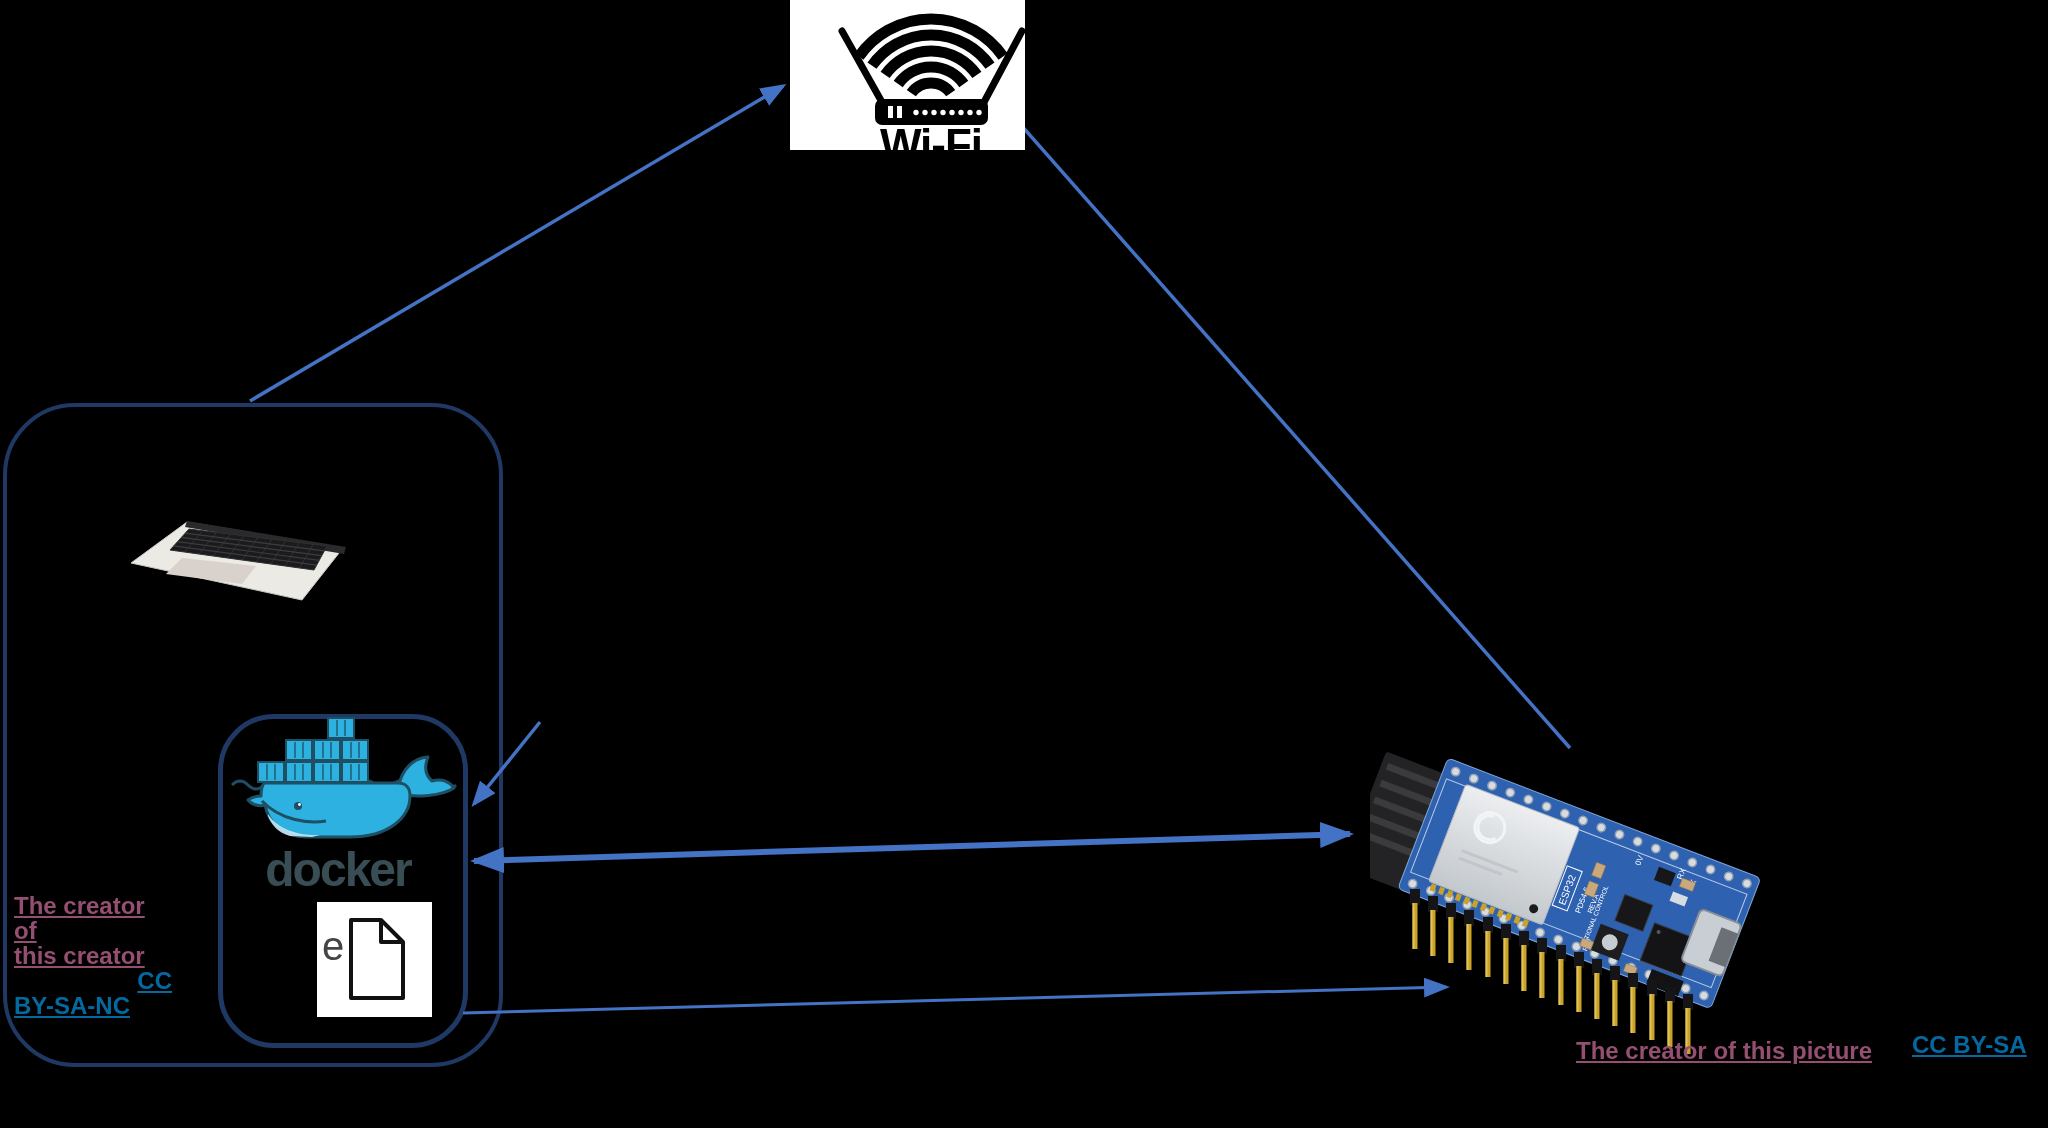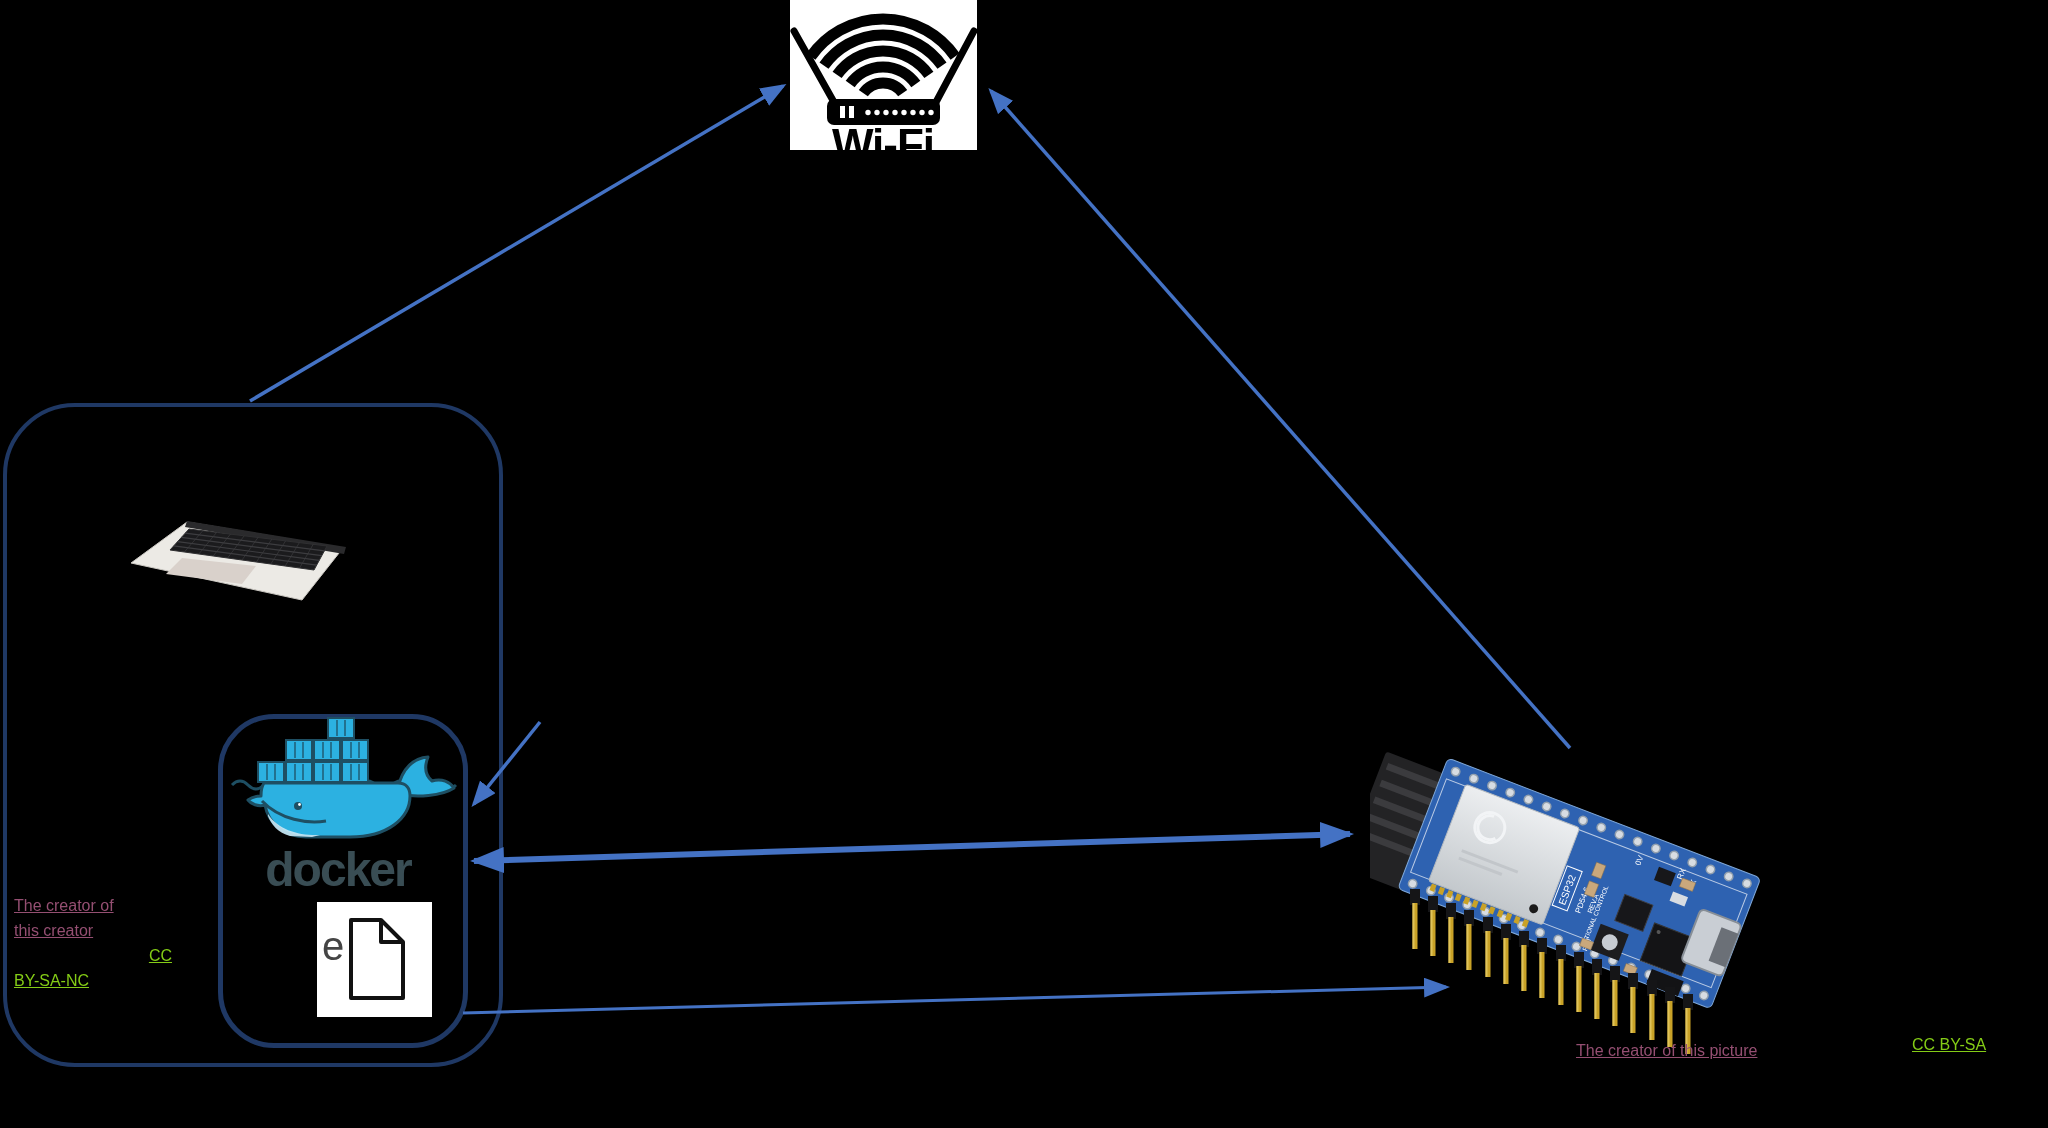--- a/index.html
+++ b/index.html
@@ -4,28 +4,28 @@
 <style>
   html,body{margin:0;padding:0;background:#000;}
   body{width:2048px;height:1128px;position:relative;overflow:hidden;
        font-family:"Liberation Sans", sans-serif;}
   .abs{position:absolute;}
   
   .group-box{position:absolute;border:4px solid #1F3864;border-radius:72px;background:transparent;}
   #outer-box{left:3px;top:403px;width:492px;height:656px;}
   #docker-box{left:218px;top:714px;width:240px;height:324px;border-width:5px;border-radius:56px;}
   
-  #wifi-card{left:790px;top:0px;width:187px;height:150px;background:#fff;}
+  #wifi-card{left:790px;top:0px;width:187px;height:150px;background:#fff;padding-left:48px;}
   
   #env-card{left:317px;top:902px;width:115px;height:115px;background:#fff;}
   #env-letter{position:absolute;left:5px;top:22px;font-size:40px;color:#454545;font-weight:400;}
   
-  .attr{position:absolute;font-weight:normal;font-size:16px;line-height:25px;}
+  .attr{position:absolute;font-weight:bold;font-size:24px;line-height:25px;}
   .credit{color:#954F72;text-decoration:underline;cursor:pointer;}
-  .license{color:#84cc16;text-decoration:underline;cursor:pointer;text-align:center;}
+  .license{color:#0369a1;text-decoration:underline;cursor:pointer;text-align:center;}
   #attr-left{left:14px;top:893px;width:158px;}
   #attr-left .r{text-align:right;}
   #attr-right-credit{left:1576px;top:1038px;}
   #attr-right-license{left:1912px;top:1032px;}
   svg{display:block;}.z2{z-index:2}.z3{z-index:3}.z4{z-index:4}.z5{z-index:5}.z6{z-index:6}
 </style>
 </head>
 <body>
 
 <svg class="abs z5" style="left:0;top:0;" width="2048" height="1128" viewBox="0 0 2048 1128">

